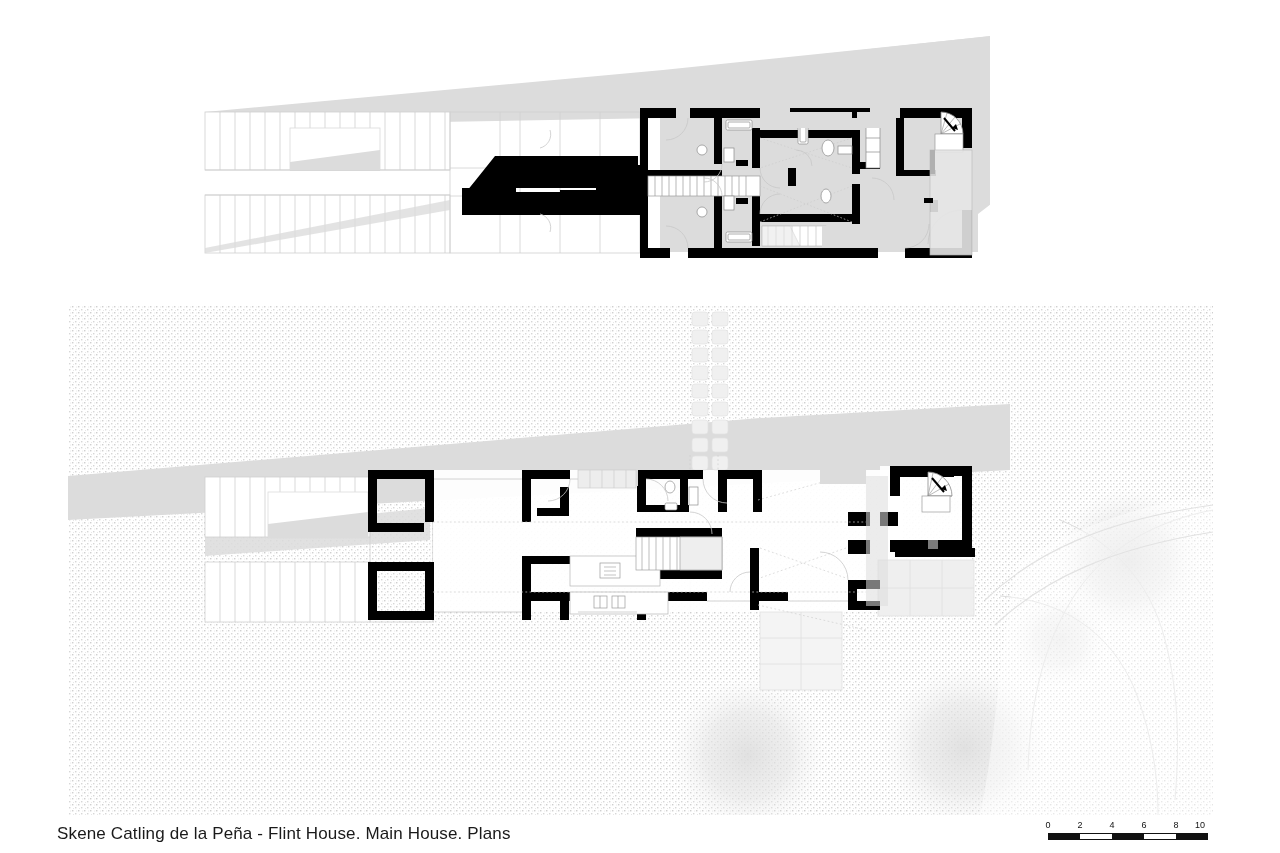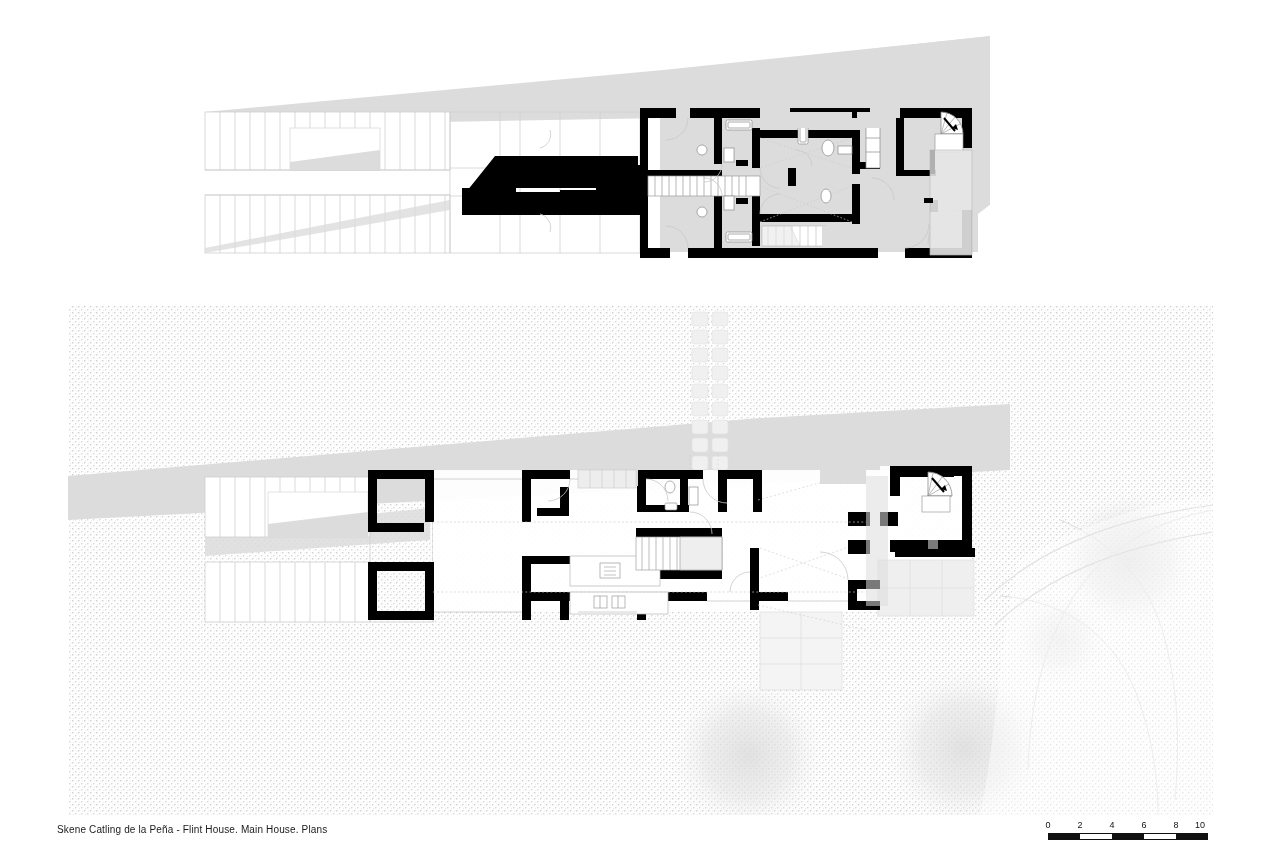--- a/index.html
+++ b/index.html
@@ -6,21 +6,21 @@
   html,body{margin:0;padding:0;background:#ffffff;}
   body{
     width:1280px;height:853px;position:relative;overflow:hidden;
     font-family:"Liberation Sans", sans-serif;
     background:#ffffff;
   }
   #sheet{position:absolute;inset:0;width:1280px;height:853px;}
   svg{display:block;}
   #caption{
     position:absolute;left:57px;top:824px;
-    font-size:10px;color:#1a1a1a;letter-spacing:.15px;
+    font-size:17px;color:#1a1a1a;letter-spacing:.15px;
     white-space:nowrap;
   }
   #scalebar{position:absolute;left:1044px;top:820px;width:170px;height:26px;}
   .sb-num{
     position:absolute;font-size:9px;color:#111;transform:translateX(-50%);
     top:0px;
   }
   .sb-track{position:absolute;left:4px;top:13px;width:160px;height:7px;border:0.7px solid #111;box-sizing:border-box;background:#fff;}
   .sb-seg{position:absolute;top:13.5px;height:6px;background:#111;}
 </style>

